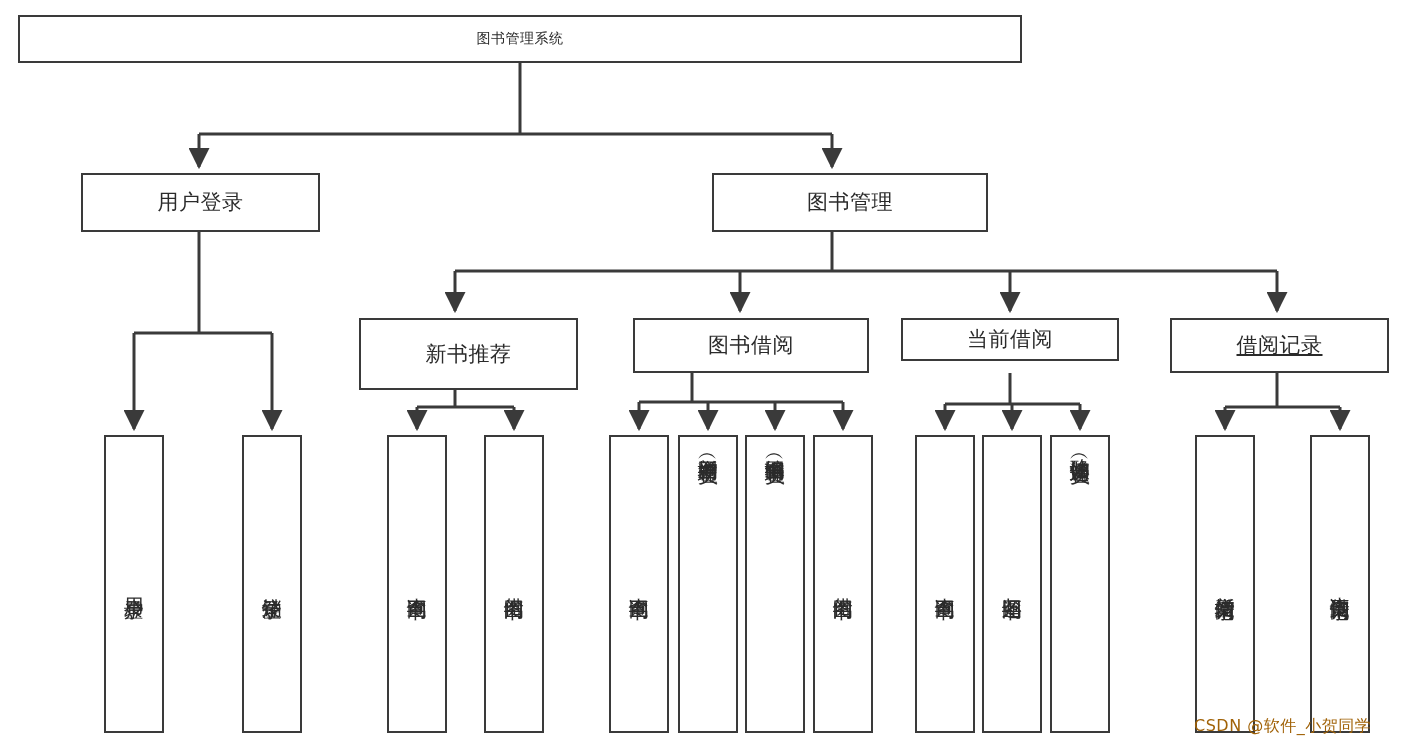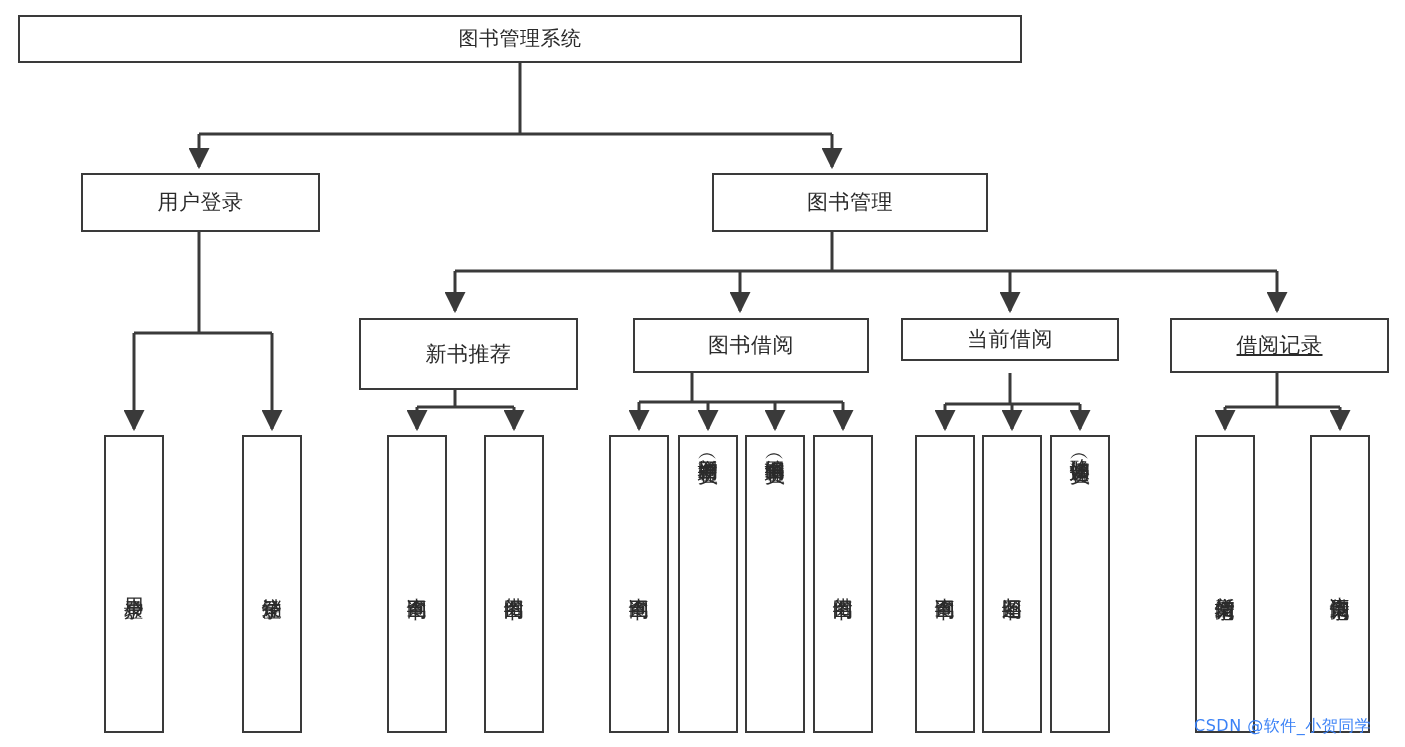--- a/index.html
+++ b/index.html
@@ -40,42 +40,42 @@
     display: block;
     text-align: center;
     line-height: 1.08;
     letter-spacing: 0.5px;
   }
   .node.h .label {
     writing-mode: horizontal-tb;
     font-size: 21px;
   }
   .node.root .label {
-    font-size: 20px;
+    font-size: 14px;
   }
   .node.v {
     align-items: flex-start;
     padding-top: 6px;
   }
   .node.v .label {
     writing-mode: vertical-rl;
     text-orientation: upright;
     font-size: 20px;
     line-height: 1.12;
     letter-spacing: 1px;
     margin: 0 auto;
   }
   .node.v.mid {
     align-items: center;
     padding-top: 0;
   }
   .watermark {
     position: absolute;
     font-size: 16px;
-    color: #3b82f6;
+    color: #a16207;
     white-space: nowrap;
     letter-spacing: 0.5px;
   }
 </style>
 </head>
 <body>
 
 <div id="canvas">
 
   <svg id="wires" viewBox="0 0 1405 747" xmlns="http://www.w3.org/2000/svg">

